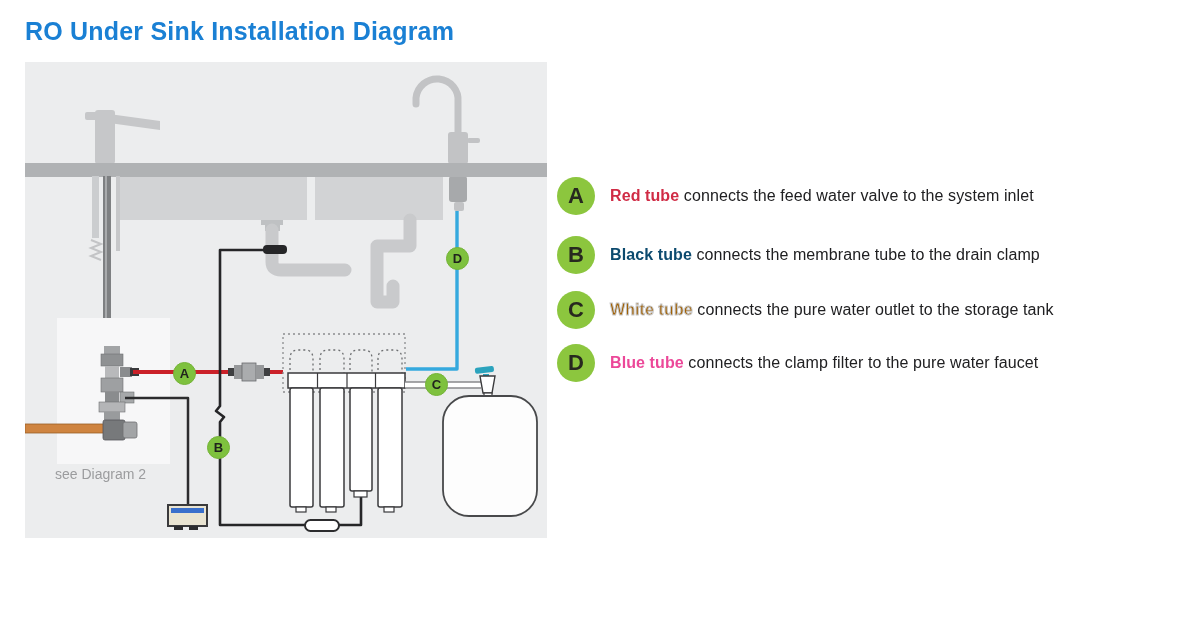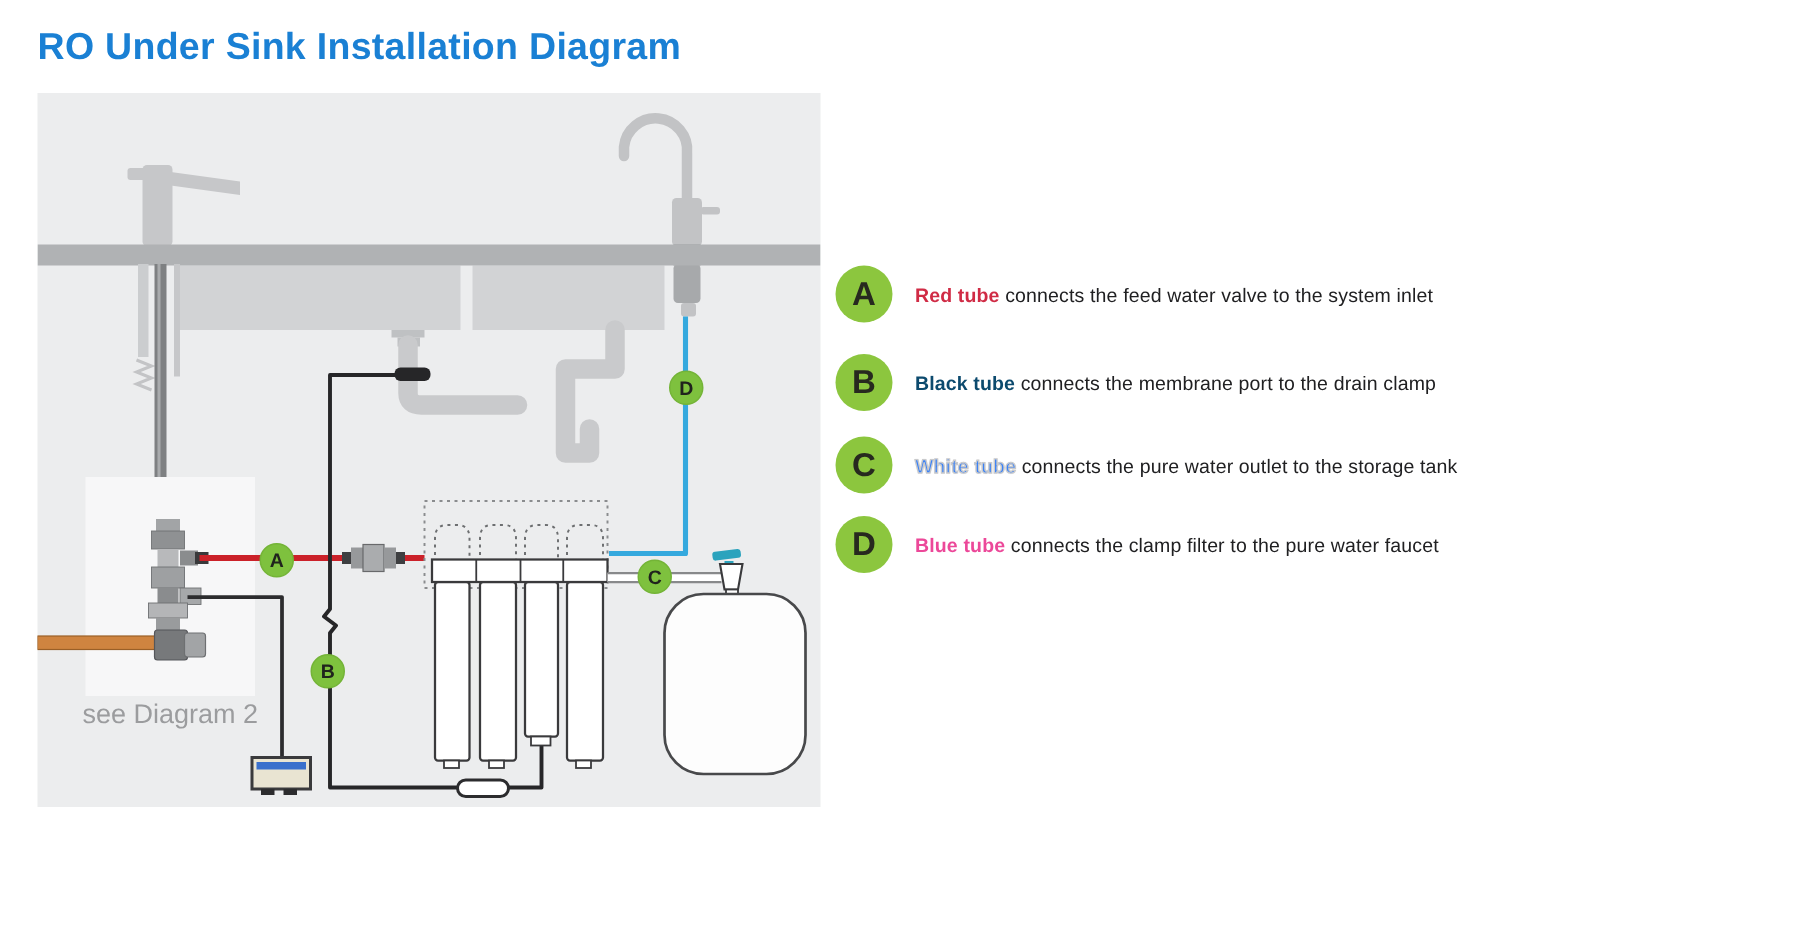--- a/index.html
+++ b/index.html
@@ -11,32 +11,32 @@
                 color:#1a80d4; letter-spacing:0.2px; }
 
   .diagram { position:absolute; left:25px; top:62px; width:522px; height:476px;
              background:#ecedee; }
   .diagram svg { position:absolute; left:0; top:0; }
 
   .badge { position:absolute; width:23px; height:23px; border-radius:50%;
            background:#7ec13e; border:1px solid #74b437; color:#20231d;
            font-size:13px; font-weight:bold; display:flex; align-items:center;
            justify-content:center; }
-  .diagram-note { position:absolute; left:30px; top:404px; font-size:18px; color:#9b9c9e; }
+  .diagram-note { position:absolute; left:30px; top:404px; font-size:14px; color:#9b9c9e; }
 
   .legend { position:absolute; left:557px; top:0; }
   .legend-row { position:absolute; left:0; display:flex; align-items:center; }
   .legend-row.row-a { top:177px; }
   .legend-row.row-b { top:236px; }
   .legend-row.row-c { top:291px; }
   .legend-row.row-d { top:344px; }
   .legend-badge { width:38px; height:38px; border-radius:50%; background:#8cc63e;
                   color:#27291f; font-size:22px; font-weight:bold; display:flex;
                   align-items:center; justify-content:center; flex:0 0 38px; }
-  .legend-text { margin-left:15px; font-size:13px; color:#202022; white-space:nowrap;
+  .legend-text { margin-left:15px; font-size:16px; color:#202022; white-space:nowrap;
                  letter-spacing:0.1px; }
   .legend-text .tube { font-weight:bold; }
   .legend-text .tube-white { color:#ffffff; -webkit-text-stroke:0.9px #c9cacc;
                  text-shadow:0 0 1px #c9cacc; }
 </style>
 </head>
 <body>
 
 <div class="page">
 
@@ -184,30 +184,30 @@
       <div class="legend-text">
         <span class="tube" style="color: rgb(208, 43, 69);">Red tube</span><span> connects the feed water valve to the system inlet</span>
       </div>
     </div>
 
     <div class="legend-row row-b">
       <div class="legend-badge">
         <span>B</span>
       </div>
       <div class="legend-text">
-        <span class="tube" style="color: #0c4a6e;">Black tube</span><span> connects the membrane port to the drain clamp</span>
+        <span class="tube" style="color: #0c4a6e;">Black tube</span><span> connects the membrane tube to the drain clamp</span>
       </div>
     </div>
 
     <div class="legend-row row-c">
       <div class="legend-badge">
         <span>C</span>
       </div>
       <div class="legend-text">
-        <span class="tube tube-white" style="color: #3b82f6;">White tube</span><span> connects the pure water outlet to the storage tank</span>
+        <span class="tube tube-white" style="color: #a16207;">White tube</span><span> connects the pure water outlet to the storage tank</span>
       </div>
     </div>
 
     <div class="legend-row row-d">
       <div class="legend-badge">
         <span>D</span>
       </div>
       <div class="legend-text">
         <span class="tube" style="color: #ec4899;">Blue tube</span><span> connects the clamp filter to the pure water faucet</span>
       </div>

